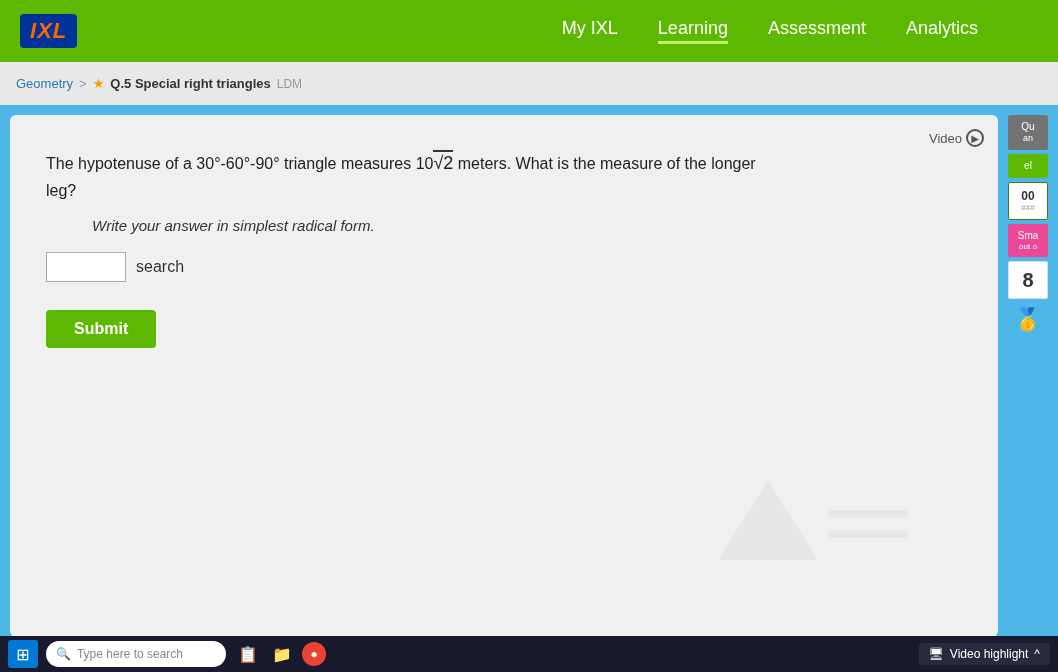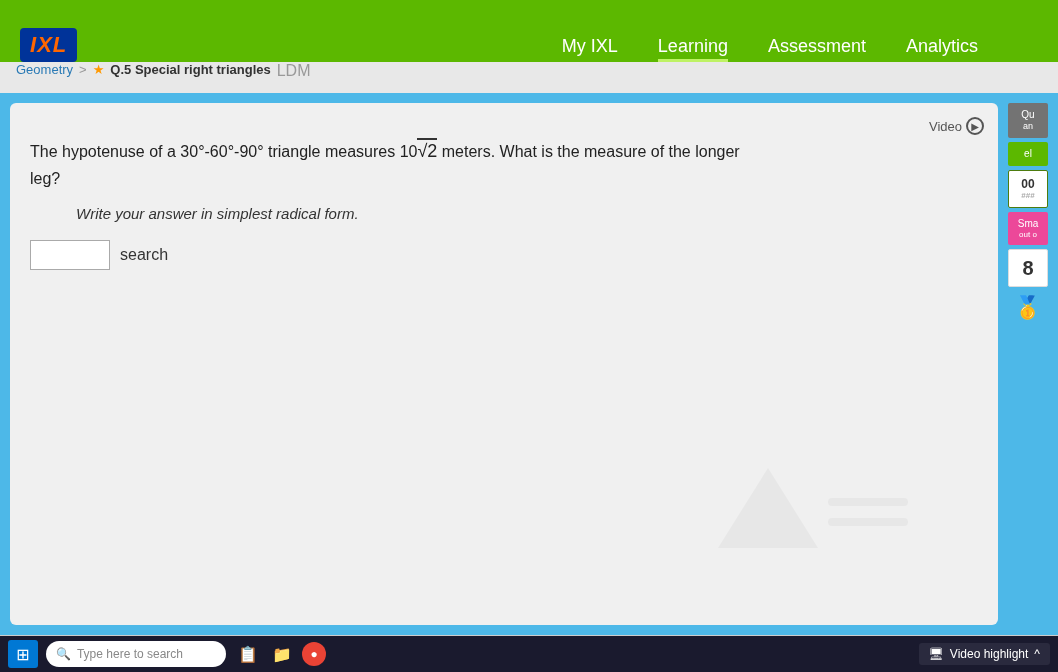--- a/index.html
+++ b/index.html
@@ -3,21 +3,21 @@
   <meta charset="utf-8">
   <style>
     * { margin: 0; padding: 0; box-sizing: border-box; }
     body { width: 1058px; height: 672px; overflow: hidden; font-family: Arial, sans-serif; background: #4db8e8; }
 
     
     .navbar {
       background: #5cb800;
       height: 62px;
       display: flex;
-      align-items: flex-end;
+      align-items: center;
       padding: 0 20px;
       gap: 40px;
     }
     .logo-box {
       background: #003399;
       color: white;
       font-weight: bold;
       font-size: 22px;
       padding: 4px 10px;
       border-radius: 4px;
@@ -39,48 +39,49 @@
       text-decoration: none;
     }
     .nav-link.active {
       border-bottom: 3px solid #bef264;
       padding-bottom: 2px;
     }
 
     
     .breadcrumb-bar {
       background: #e8e8e8;
-      height: 31px;
-      display: flex;
+      height: 43px;
+      display: flex;
+      align-items: center;
       padding: 0 16px;
       font-size: 13px;
       color: #555;
       gap: 6px;
     }
     .breadcrumb-link { color: #2a7ab5; cursor: pointer; }
     .breadcrumb-sep { color: #999; }
     .breadcrumb-star { color: #f90; }
     .breadcrumb-current { color: #333; font-weight: 700; }
-    .breadcrumb-ldm { color: #999; font-size: 16px; }
+    .breadcrumb-ldm { color: #999; font-size: 12px; }
 
     
     .main-area {
       display: flex;
       height: calc(672px - 62px - 32px - 36px);
       background: #4db8e8;
       padding: 10px;
       gap: 10px;
     }
 
     
     .question-card {
       background: #f0f0f0;
       border-radius: 6px;
       flex: 1;
-      padding: 24px 20px;
+      padding: 24px 36px;
       position: relative;
       min-height: 460px;
     }
 
     .video-link {
       position: absolute;
       top: 14px;
       right: 14px;
       font-size: 13px;
       color: #555;
@@ -313,20 +314,21 @@
 
     <div class="question-instruction">Write your answer in simplest radical form.</div>
 
     
     <div class="answer-row">
       <input class="answer-input" type="text" placeholder="" style="">
       <span class="answer-unit">search</span>
     </div>
 
     
+    <button class="submit-btn">Submit</button>
 
     
     <div class="watermark" style="position:absolute;bottom:30px;right:80px;opacity:0.12;pointer-events:none;">
       <svg width="260" height="120">
         <polygon points="60,100 160,100 110,20" fill="#aaa"></polygon>
         <rect x="170" y="50" width="80" height="8" rx="4" fill="#aaa"></rect>
         <rect x="170" y="70" width="80" height="8" rx="4" fill="#aaa"></rect>
       </svg>
     </div>
 

